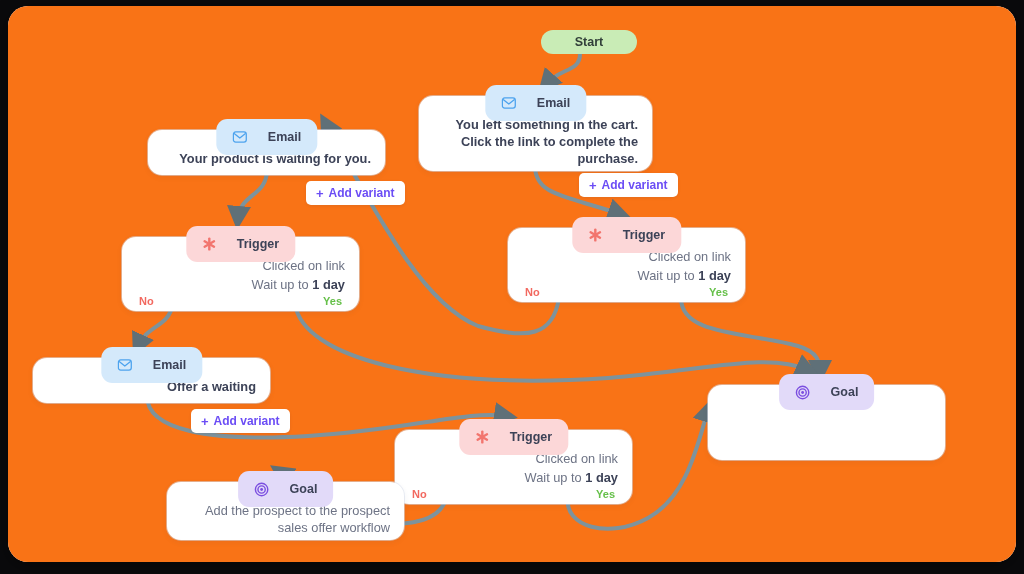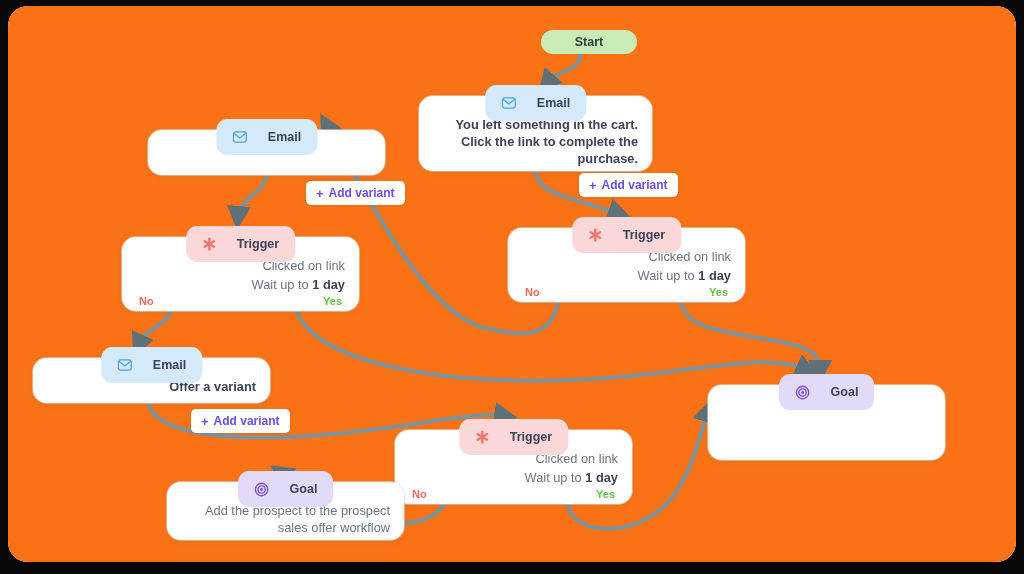--- a/index.html
+++ b/index.html
@@ -190,20 +190,21 @@
     <div class="node" style="left:140px; top:124px; width:237px; height:45px;">
       <div class="chip email">
         <span class="chip-icon">
           <svg width="15" height="12" viewBox="0 0 16 13">
               <rect x="1" y="1" width="14" height="11" rx="2.5" fill="none" stroke="#4da3ee" stroke-width="1.4"></rect>
               <path d="M2.2 3 L8 7.6 L13.8 3" fill="none" stroke="#4da3ee" stroke-width="1.4" stroke-linecap="round" stroke-linejoin="round"></path>
             </svg>
         </span>
         <span>Email</span>
       </div>
+      <div class="node-body strong">Your product is waiting for you.</div>
     </div>
 
     <div class="add-variant" style="left:298px; top:175px;">
       <span class="plus">+</span>
       <span>Add variant</span>
     </div>
 
     <div class="node" style="left:500px; top:222px; width:237px; height:74px;">
       <div class="chip trigger">
         <span class="chip-icon">
@@ -253,21 +254,21 @@
     <div class="node" style="left:25px; top:352px; width:237px; height:45px;">
       <div class="chip email">
         <span class="chip-icon">
           <svg width="15" height="12" viewBox="0 0 16 13">
               <rect x="1" y="1" width="14" height="11" rx="2.5" fill="none" stroke="#4da3ee" stroke-width="1.4"></rect>
               <path d="M2.2 3 L8 7.6 L13.8 3" fill="none" stroke="#4da3ee" stroke-width="1.4" stroke-linecap="round" stroke-linejoin="round"></path>
             </svg>
         </span>
         <span>Email</span>
       </div>
-      <div class="node-body strong">Offer a variant</div>
+      <div class="node-body strong">Offer a waiting</div>
     </div>
 
     <div class="add-variant" style="left:183px; top:403px;">
       <span class="plus">+</span>
       <span>Add variant</span>
     </div>
 
     <div class="node" style="left:700px; top:379px; width:237px; height:75px;">
       <div class="chip goal">
         <span class="chip-icon">

